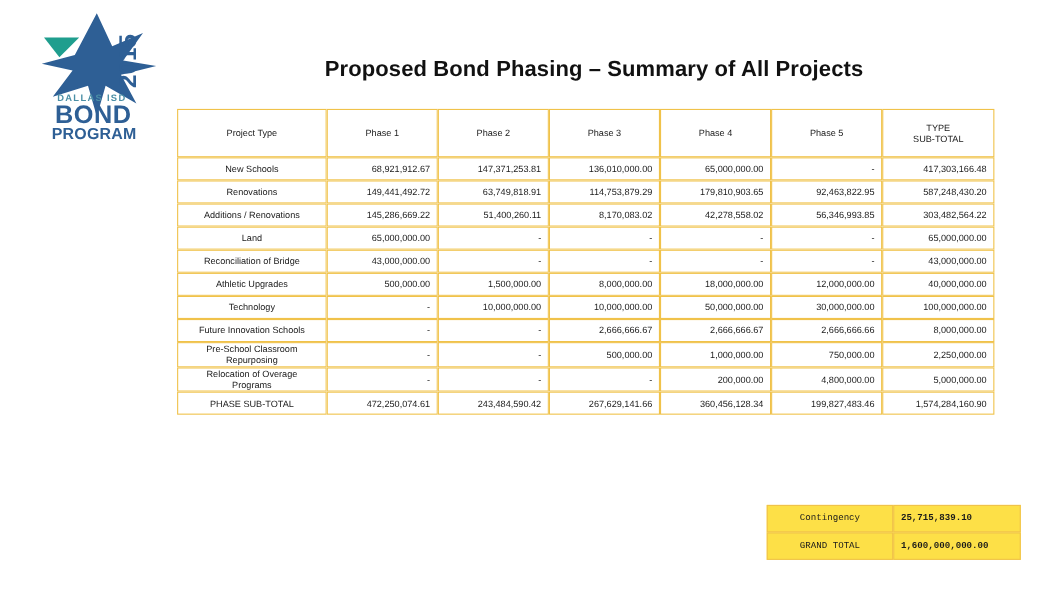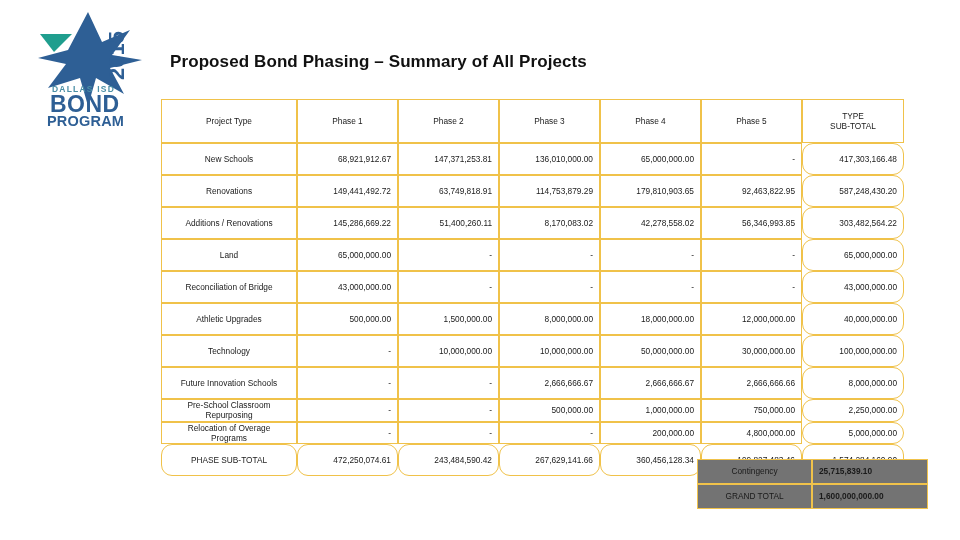--- a/index.html
+++ b/index.html
@@ -24,22 +24,22 @@
     height: 120px;
   }
   #logo svg { display: block; }
 
   
   #page-title {
     position: absolute;
     left: 170px;
     top: 52px;
     width: 740px;
-    text-align: left;
-    font-size: 17px;
+    text-align: center;
+    font-size: 20px;
     font-weight: bold;
     color: #111111;
     letter-spacing: 0.1px;
     font-family: "Liberation Sans", sans-serif;
   }
 
   
   #main-table {
     position: absolute;
     left: 161px;
@@ -76,46 +76,47 @@
   .num { text-align: right; }
 
   
   .p1 { background: #dce6f2; }
   .p2 { background: #fbe0d2; }
   .p3 { background: #dfeedc; }
   .p4 { background: #fdeecd; }
   .p5 { background: #e9e4f3; }
   .pt { background: #ffffff; }
 
-  .rowh { height: 32px; }
+  .rowh { height: 21px; }
   .rowh2 { height: 14px; }
 
-  .bold { font-weight: bold; border-radius: 11px; }
+  .bold { font-weight: bold; }
 
   
   .dash-low { vertical-align: bottom; padding-bottom: 3px; }
 
   
   #footer-table {
     position: absolute;
     left: 697px;
     top: 459px;
     border-collapse: separate;
     border-spacing: 0;
     table-layout: fixed;
     font-size: 8.3px;
     color: #1a1a1a;
   }
   #footer-table td {
     border: 1.6px solid #f0c24a;
     padding: 0 6px;
     height: 23px;
-    background: #737373;
+    background: #fde047;
     vertical-align: middle;
     line-height: 1.2;
+    font-family: Liberation Mono, monospace;
   }
   .f-lbl { width: 101px; text-align: center; }
   .f-val { width: 102px; text-align: left; font-weight: bold; }
 </style>
 </head>
 <body>
 
 <div id="logo">
   <svg width="128" height="120" viewBox="0 0 128 120" xmlns="http://www.w3.org/2000/svg">
 

